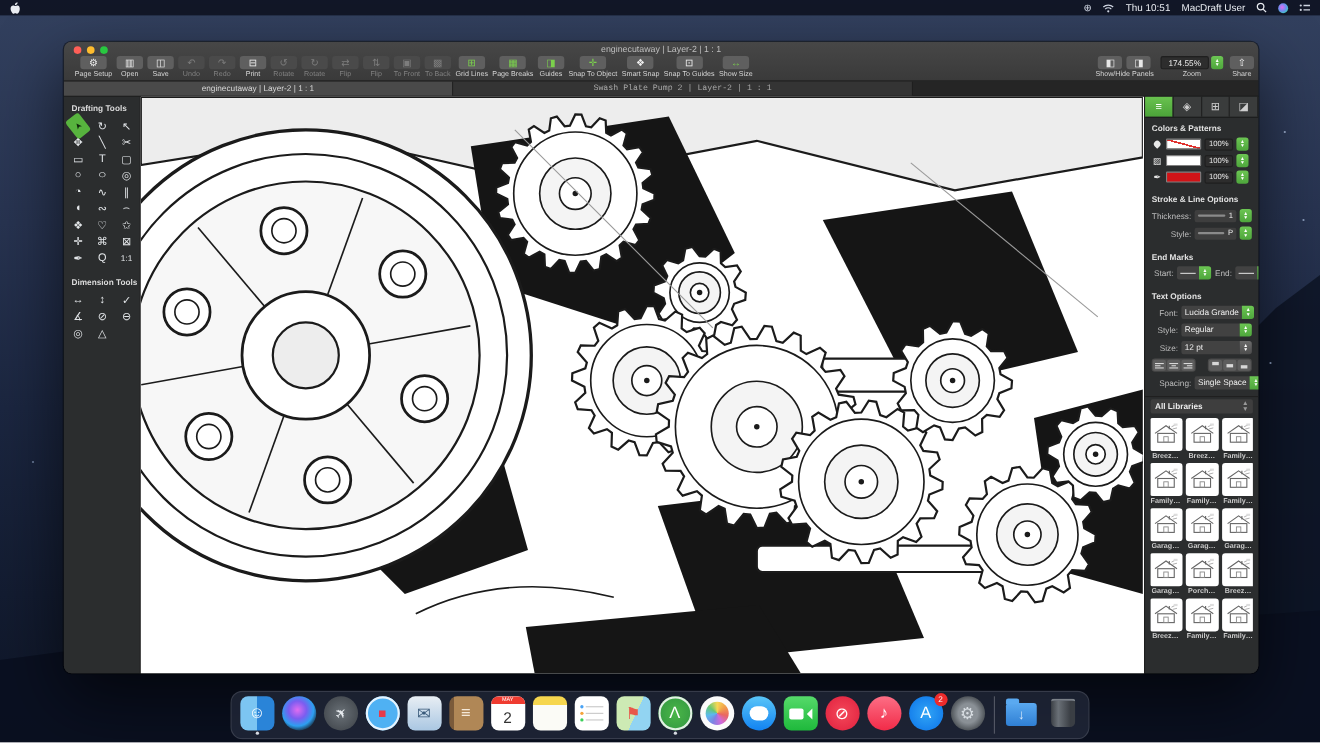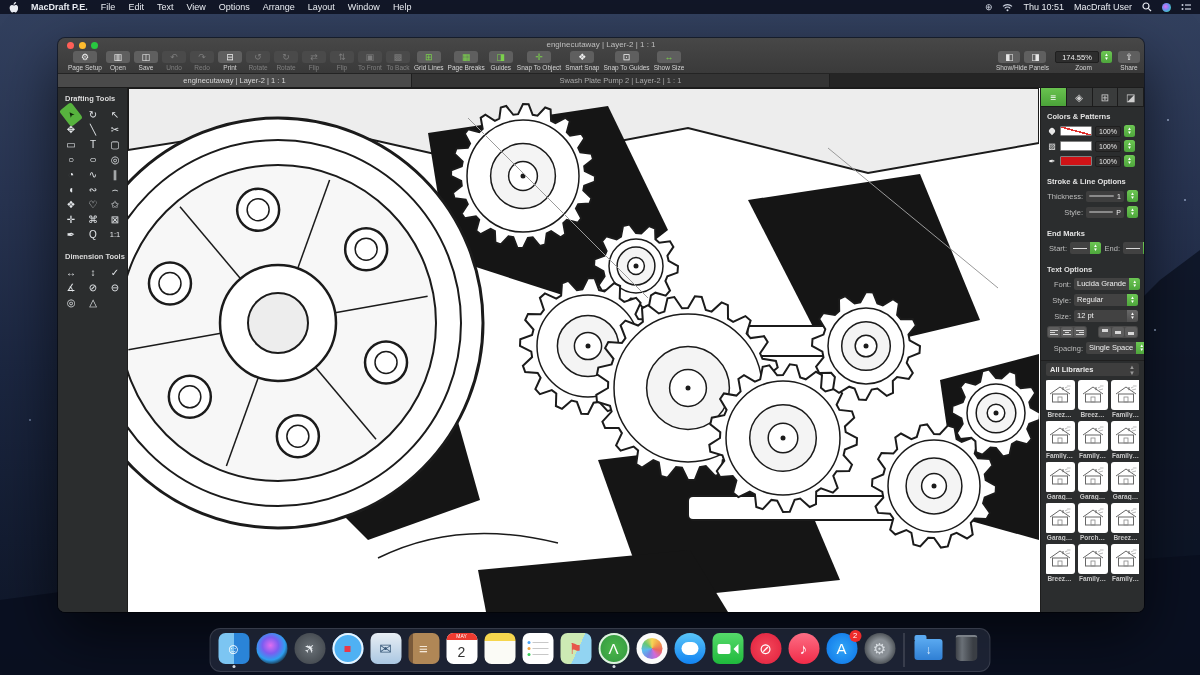--- a/index.html
+++ b/index.html
@@ -179,32 +179,20 @@
     <circle cx="1155" cy="330" r="1" fill="#8fa0c0"></circle>
       <circle cx="30" cy="420" r="1" fill="#6f80a0"></circle>
   </svg>
 
   <div class="menubar">
     <span class="mini-ico">
       <svg width="9" height="11" viewBox="0 0 10 12">
           <path d="M7.1 1.9c-.5.6-1.3 1-2 1-.1-.8.3-1.6.7-2.1C6.3.2 7.2-.1 7.9 0c.1.7-.3 1.4-.8 1.9zM7.9 3.1c-1 0-1.5.6-2.3.6S4.2 3.1 3.3 3.1C2 3.1.7 4.2.7 6.3c0 2.6 1.9 5.3 2.9 5.3.7 0 .9-.5 1.9-.5s1.1.5 1.9.5c1.1 0 2.8-2.8 2.8-5C10.2 4.1 8.8 3.1 7.9 3.1z" fill="#e9ecf2"></path>
         </svg>
     </span>
-    <span id="menu-items" style="display:flex;gap:13px;">
-        <span class="mitem app-name">MacDraft P.E.</span>
-        <span class="mitem">File</span>
-        <span class="mitem">Edit</span>
-        <span class="mitem">Text</span>
-        <span class="mitem">View</span>
-        <span class="mitem">Options</span>
-        <span class="mitem">Arrange</span>
-        <span class="mitem">Layout</span>
-        <span class="mitem">Window</span>
-        <span class="mitem">Help</span>
-      </span>
     <div class="menu-right">
       <span class="mini-ico" style="color:#cfd5e2;font-size:9px;">⊕</span>
       <span class="mini-ico">
         <svg width="11" height="9" viewBox="0 0 11 9">
             <path d="M1 3.4a6.6 6.6 0 0 1 9 0" stroke="#cfd5e2" fill="none" stroke-width="1.1"></path>
             <path d="M2.7 5.3a4 4 0 0 1 5.6 0" stroke="#cfd5e2" fill="none" stroke-width="1.1"></path>
             <circle cx="5.5" cy="7.3" r="1" fill="#cfd5e2"></circle>
           </svg>
       </span>
       <span class="mitem">Thu 10:51</span>
@@ -336,21 +324,21 @@
                 <span class="panelbtn">⇧</span>
               </div>
             <span class="trlab">Share</span>
           </div>
         </div>
       </div>
     </div>
 
     <div class="tabbar" id="tabbar">
         <div class="tab active" style="width: 354px;">enginecutaway | Layer-2 | 1 : 1</div>
-        <div class="tab" style="width: 418px;">Swash Plate Pump 2 | Layer-2 | 1 : 1</div>
+        <div class="tab" style="width: 418px; font-family: Liberation Mono, monospace;">Swash Plate Pump 2 | Layer-2 | 1 : 1</div>
       </div>
 
     <div class="wbody">
 
       <div class="left-panel">
         <div class="ptitle">Drafting Tools</div>
         <div class="toolgrid" id="drafting-grid">
             <div class="tool selected small" style="transform: rotate(-128deg);">➤</div>
             <div class="tool">↻</div>
             <div class="tool">↖</div>

